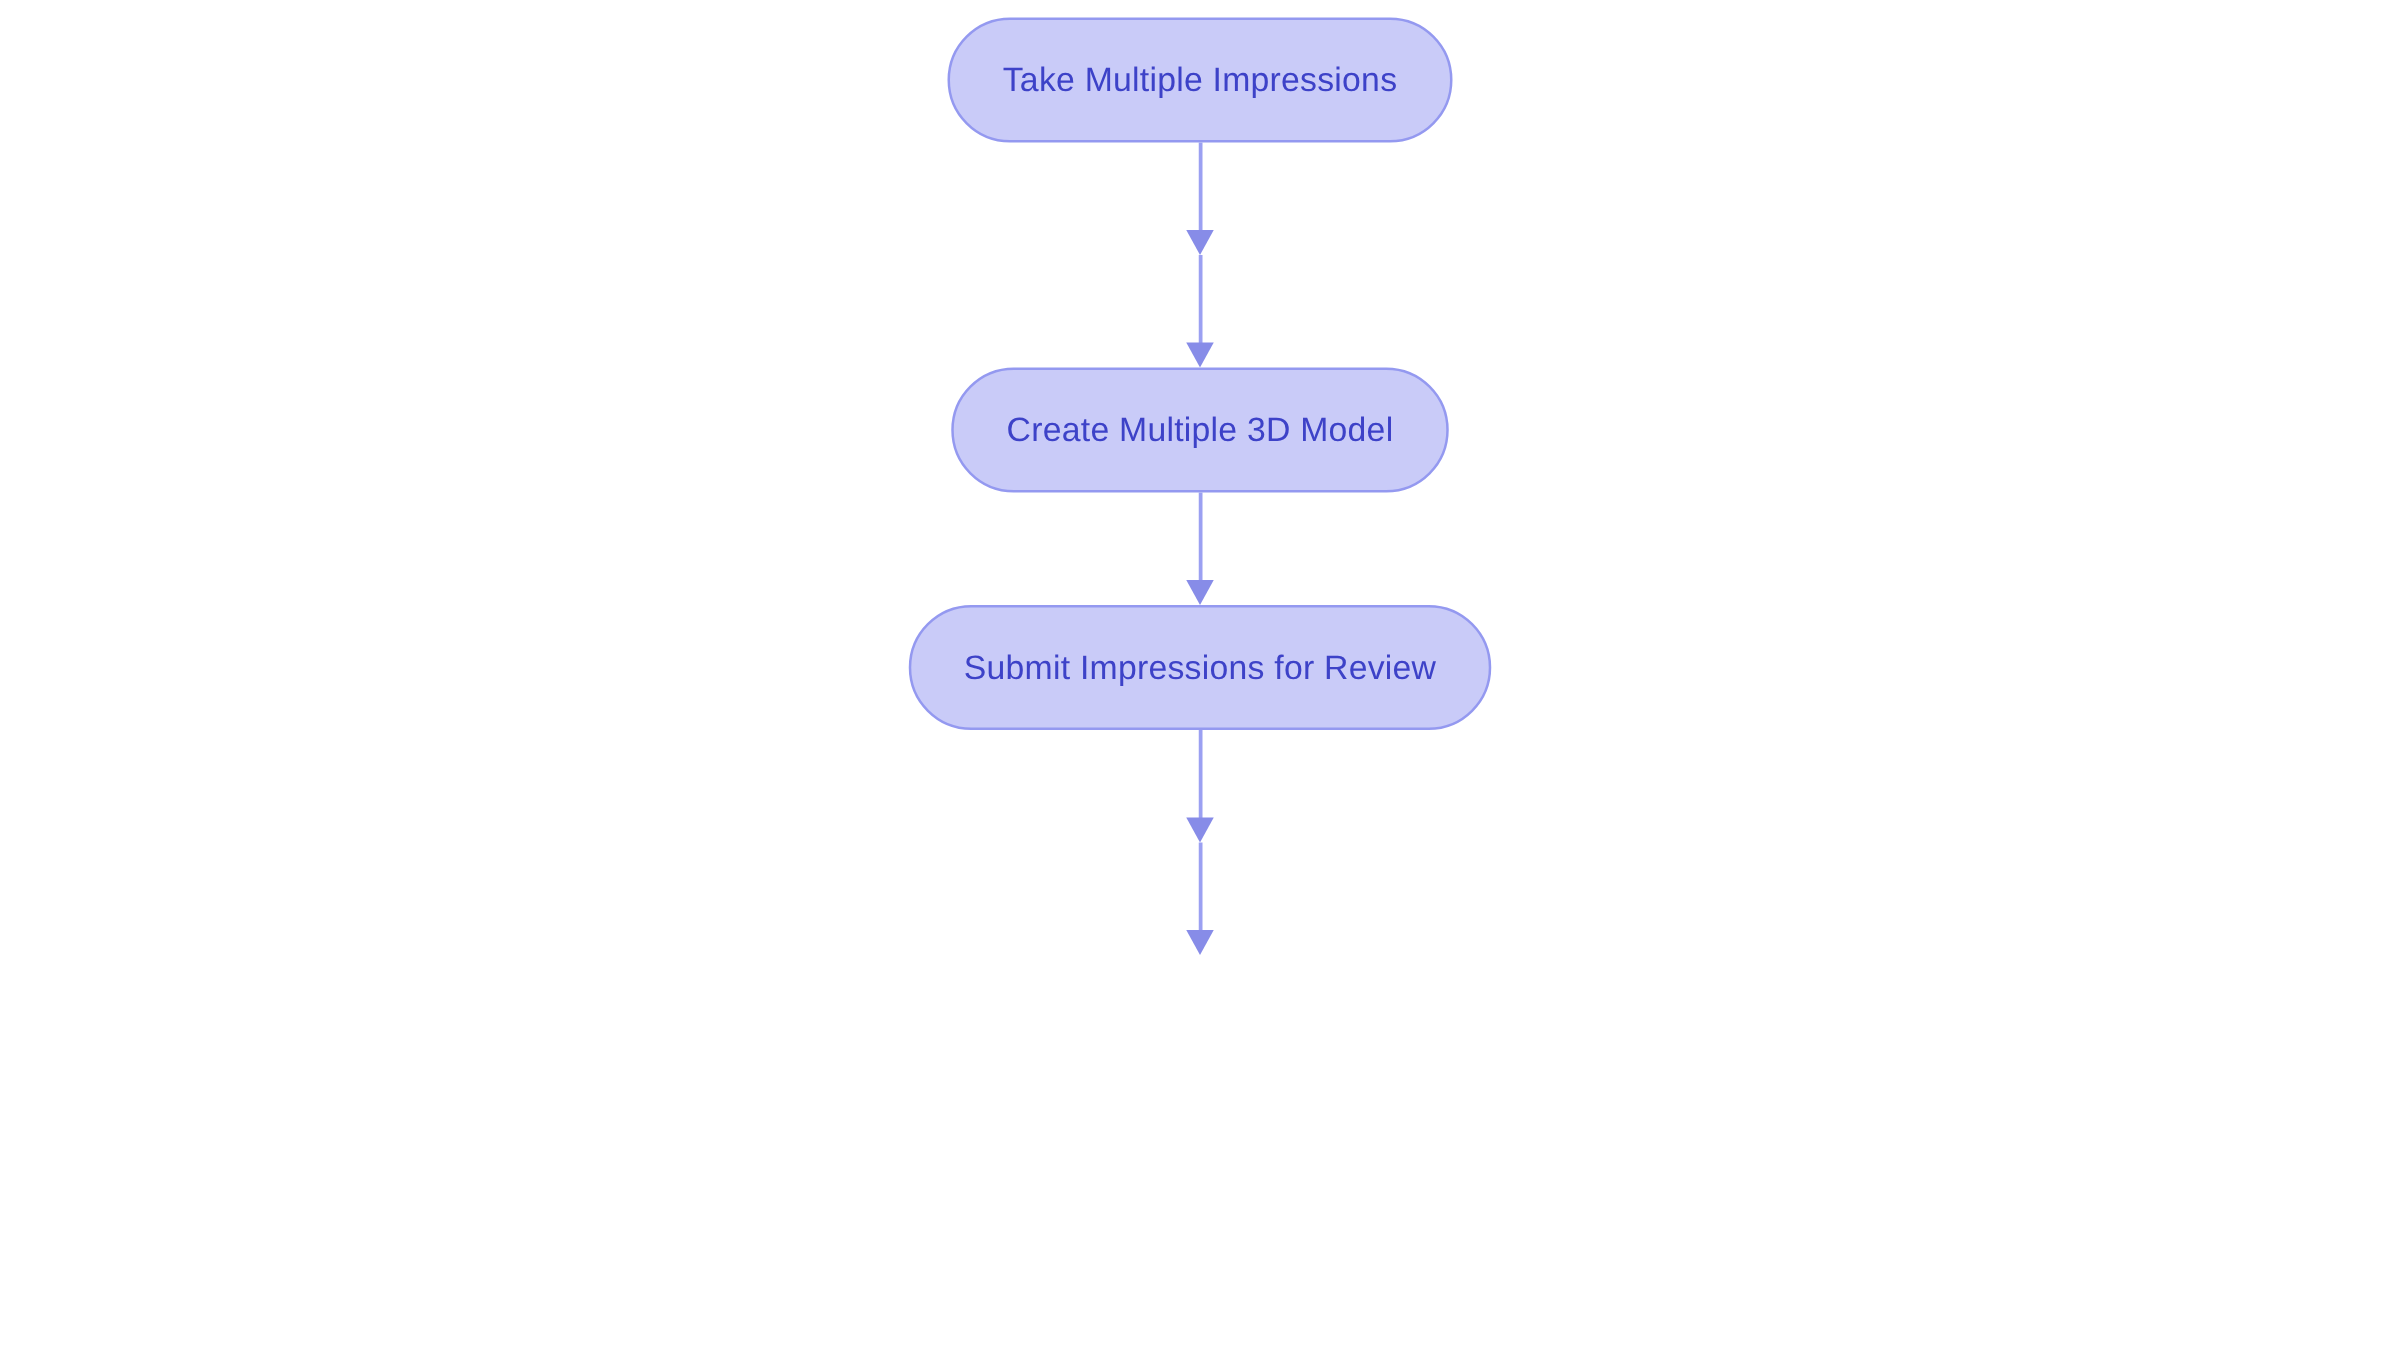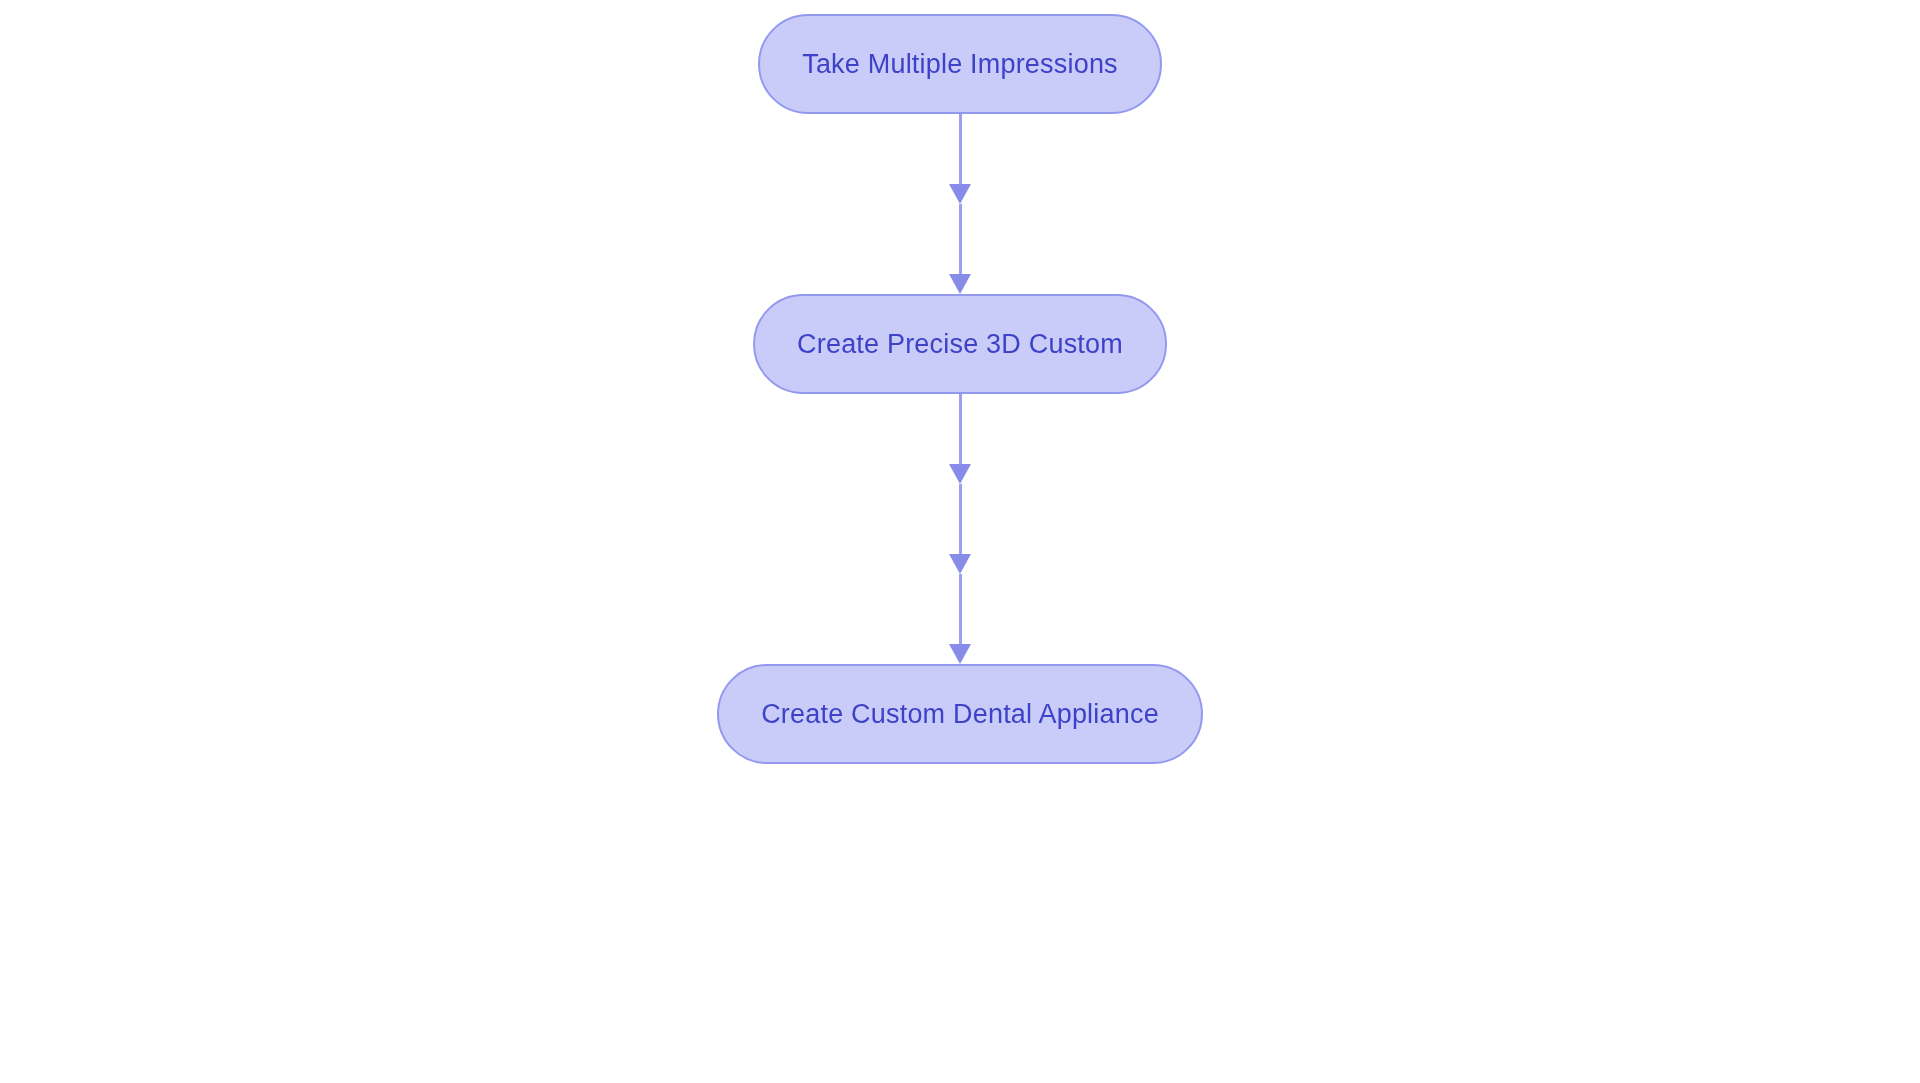--- a/index.html
+++ b/index.html
@@ -75,35 +75,35 @@
       <div class="line"></div>
       <div class="head"></div>
     </div>
 
 
     <div class="connector">
       <div class="line"></div>
       <div class="head"></div>
     </div>
 
-    <div class="node">Create Precise 3D Custom</div>
+    <div class="node">Create Multiple 3D Model</div>
+
+    <div class="connector">
+      <div class="line"></div>
+      <div class="head"></div>
+    </div>
+
+    <div class="node">Submit Impressions for Review</div>
 
     <div class="connector">
       <div class="line"></div>
       <div class="head"></div>
     </div>
 
 
     <div class="connector">
       <div class="line"></div>
       <div class="head"></div>
     </div>
 
 
-    <div class="connector">
-      <div class="line"></div>
-      <div class="head"></div>
-    </div>
-
-    <div class="node">Create Custom Dental Appliance</div>
-
   </div>
 </div>
 
 </body></html>

